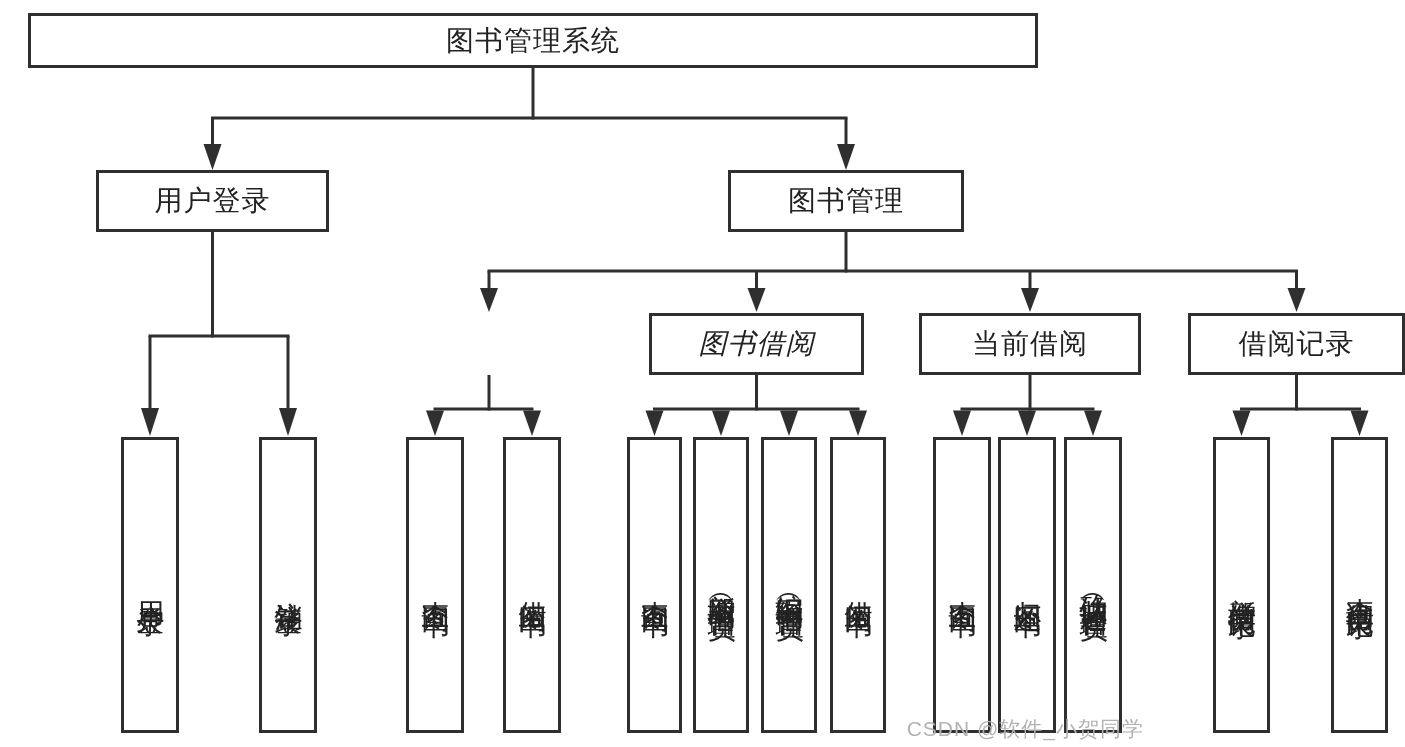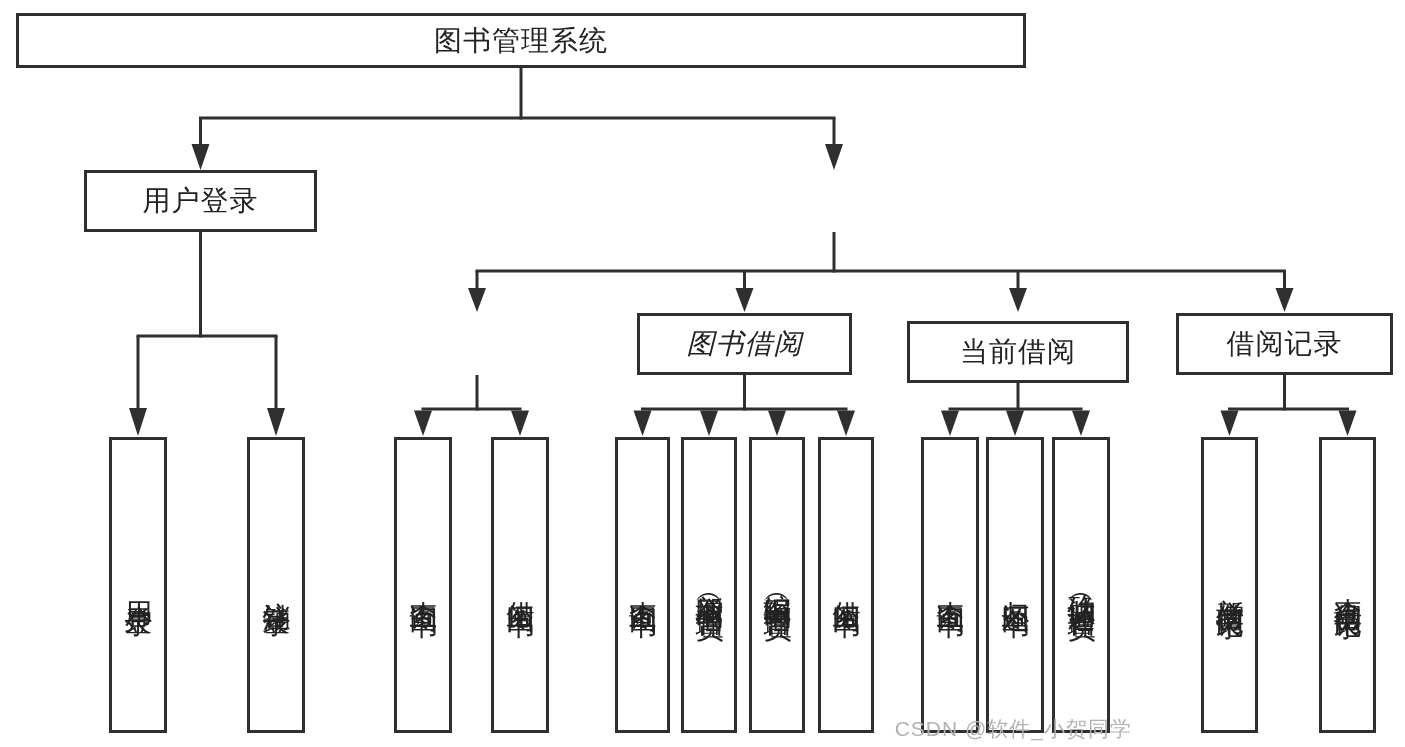--- a/index.html
+++ b/index.html
@@ -9,21 +9,21 @@
     --background: #ffffff;
   }
   html, body { margin: 0; padding: 0; }
   body {
     width: 1405px; height: 747px;
     background: var(--background);
     font-family: "Liberation Sans", sans-serif;
     position: relative;
     overflow: hidden;
   }
-  .canvas { position: absolute; left: 4px; top: 0; width: 1140px; height: 747px; }
+  .canvas { position: absolute; left: 16px; top: 0; width: 1140px; height: 747px; }
   .node {
     position: absolute;
     box-sizing: border-box;
     border: 3px solid var(--line);
     background: #ffffff;
     color: var(--text);
     display: flex;
     align-items: center;
     justify-content: center;
     line-height: 1;
@@ -124,25 +124,28 @@
     </g>
   </svg>
 
   <div class="node h" style="left:12px; top:13px; width:1010px; height:55px;">
     <span>图书管理系统</span>
   </div>
 
   <div class="node h" style="left:80px; top:170px; width:233px; height:62px;">
     <span>用户登录</span>
   </div>
+  <div class="node h" style="left:712px; top:170px; width:236px; height:62px;">
+    <span>图书管理</span>
+  </div>
 
   <div class="node h" style="left:633px; top:313px; width:215px; height:62px;font-style:italic;">
     <span>图书借阅</span>
   </div>
-  <div class="node h" style="left:903px; top:313px; width:222px; height:62px;margin-top:8px;">
+  <div class="node h" style="left:903px; top:313px; width:222px; height:62px;">
     <span>当前借阅</span>
   </div>
   <div class="node h" style="left:1172px; top:313px; width:217px; height:62px;align-items:center;">
     <span>借阅记录</span>
   </div>
 
   <div class="node v" style="left:105px; top:437px; width:58px; height:296px;">
     <span>用户登录</span>
   </div>
   <div class="node v" style="left:243px; top:437px; width:58px; height:296px;">

